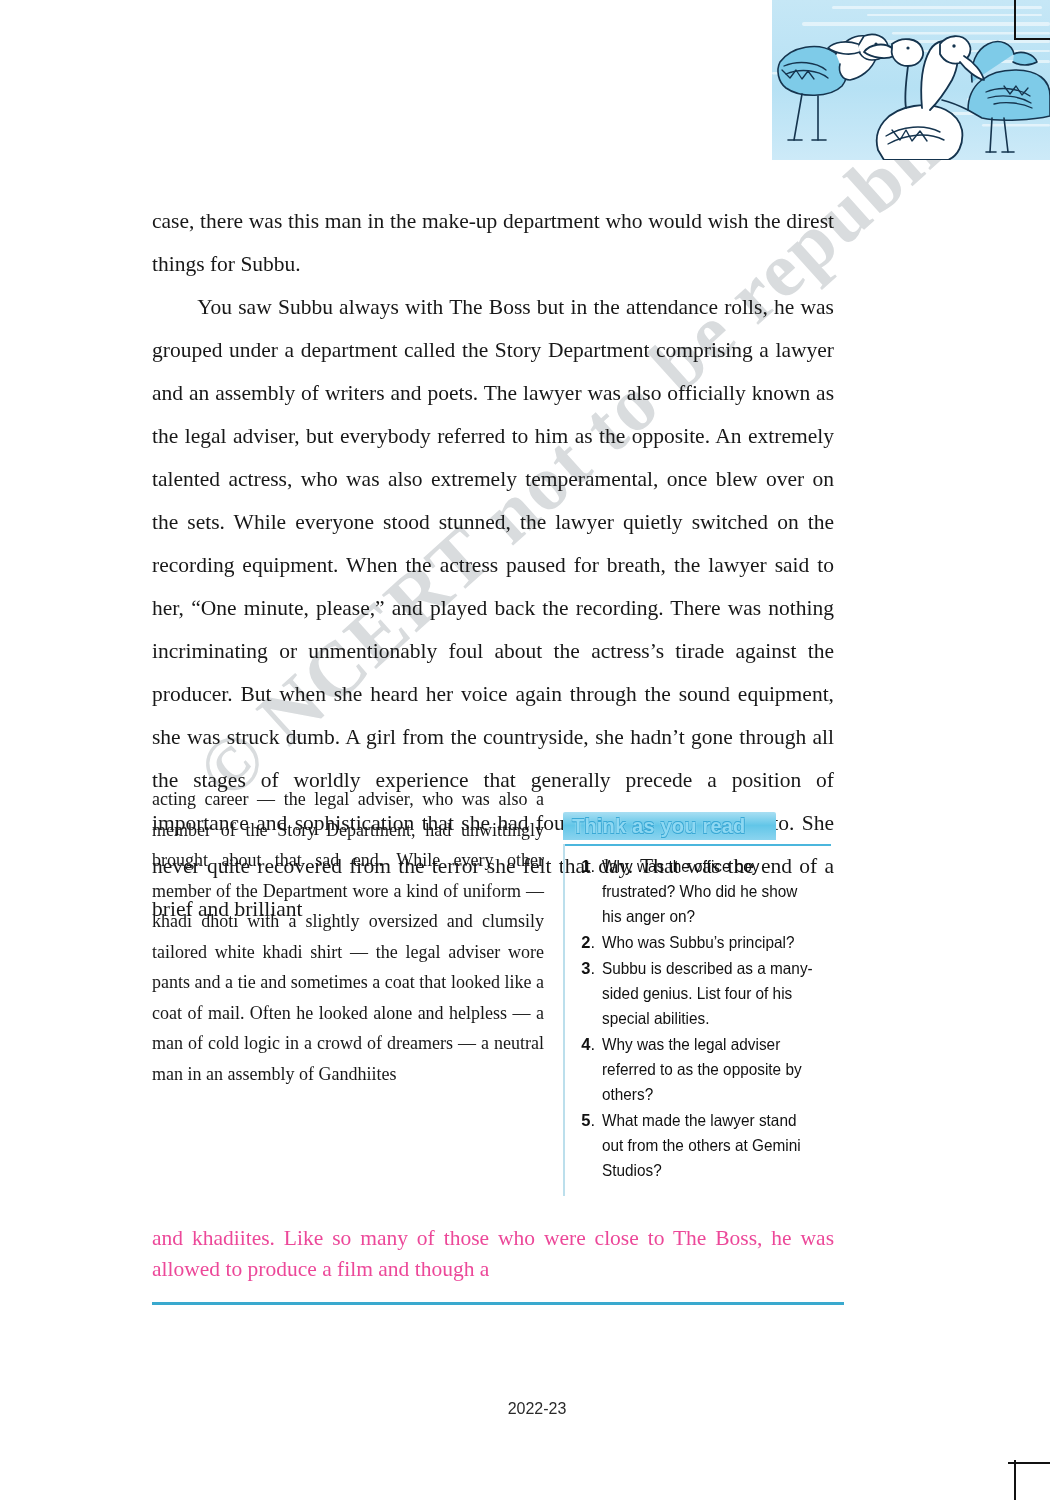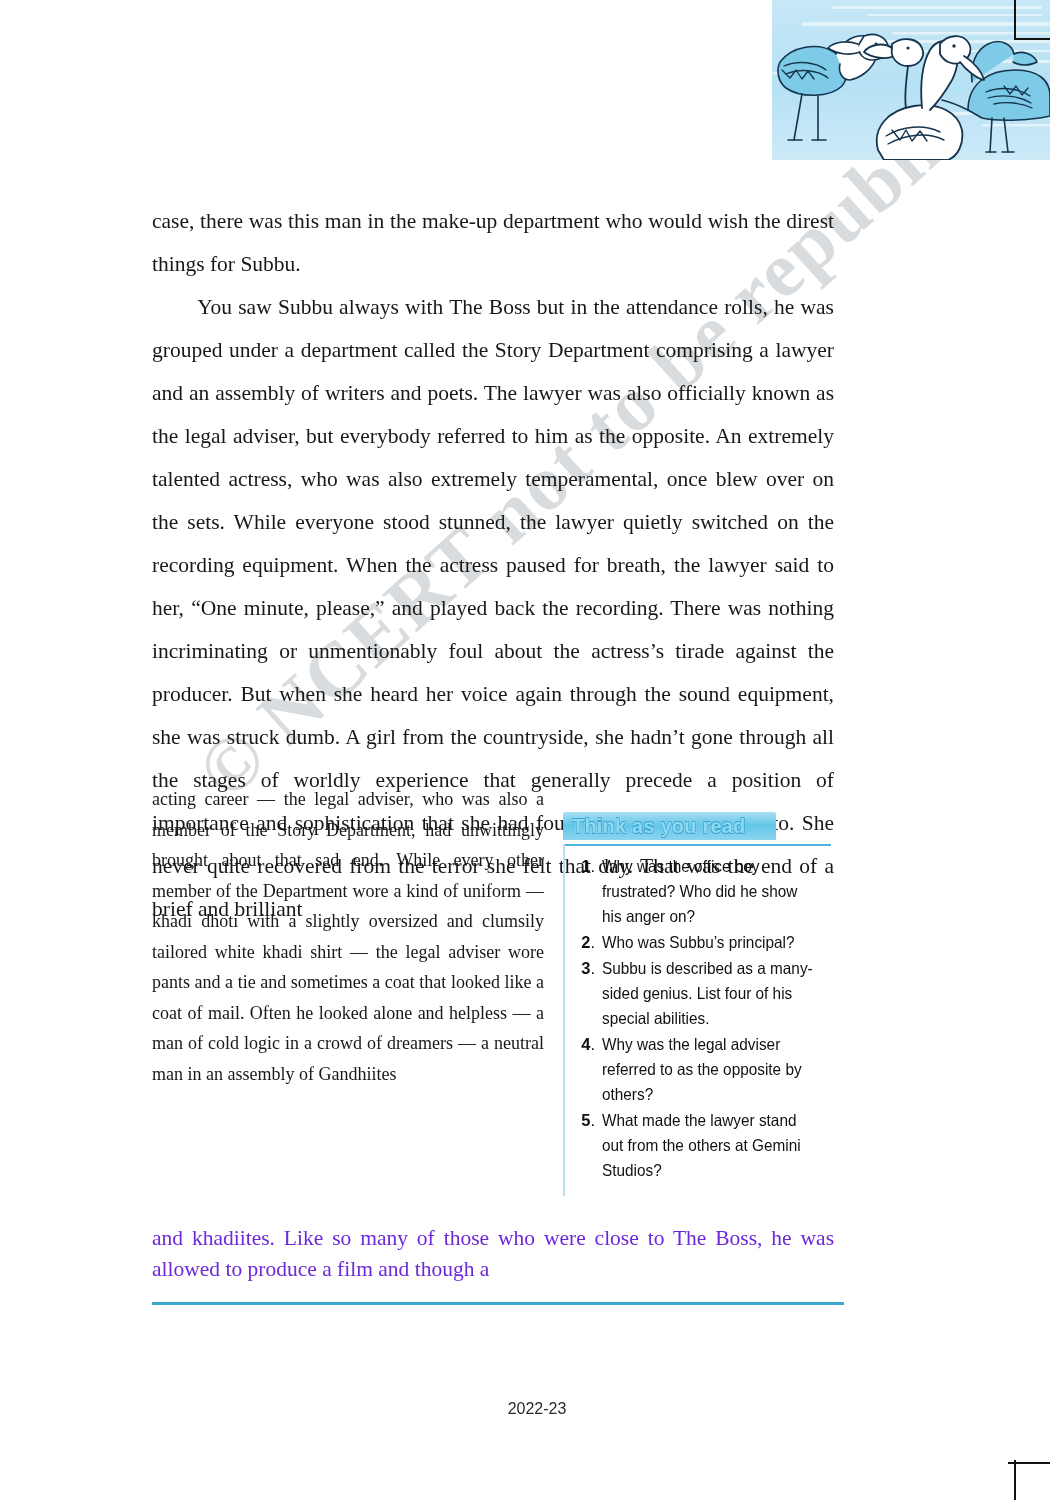--- a/index.html
+++ b/index.html
@@ -101,21 +101,21 @@
   .wrapcol p { margin: 0; }
 
   .tailpara {
     position: absolute;
     left: 152px;
     top: 1223px;
     width: 682px;
     font-size: 21.5px;
     line-height: 30.5px;
     text-align: justify;
-    color: #6d28d9;
+    color: #ec4899;
   }
   .tailpara p { margin: 0; }
 
   
   .tayr {
     position: absolute;
     left: 563px;
     top: 812px;
     width: 272px;
     z-index: 20;

